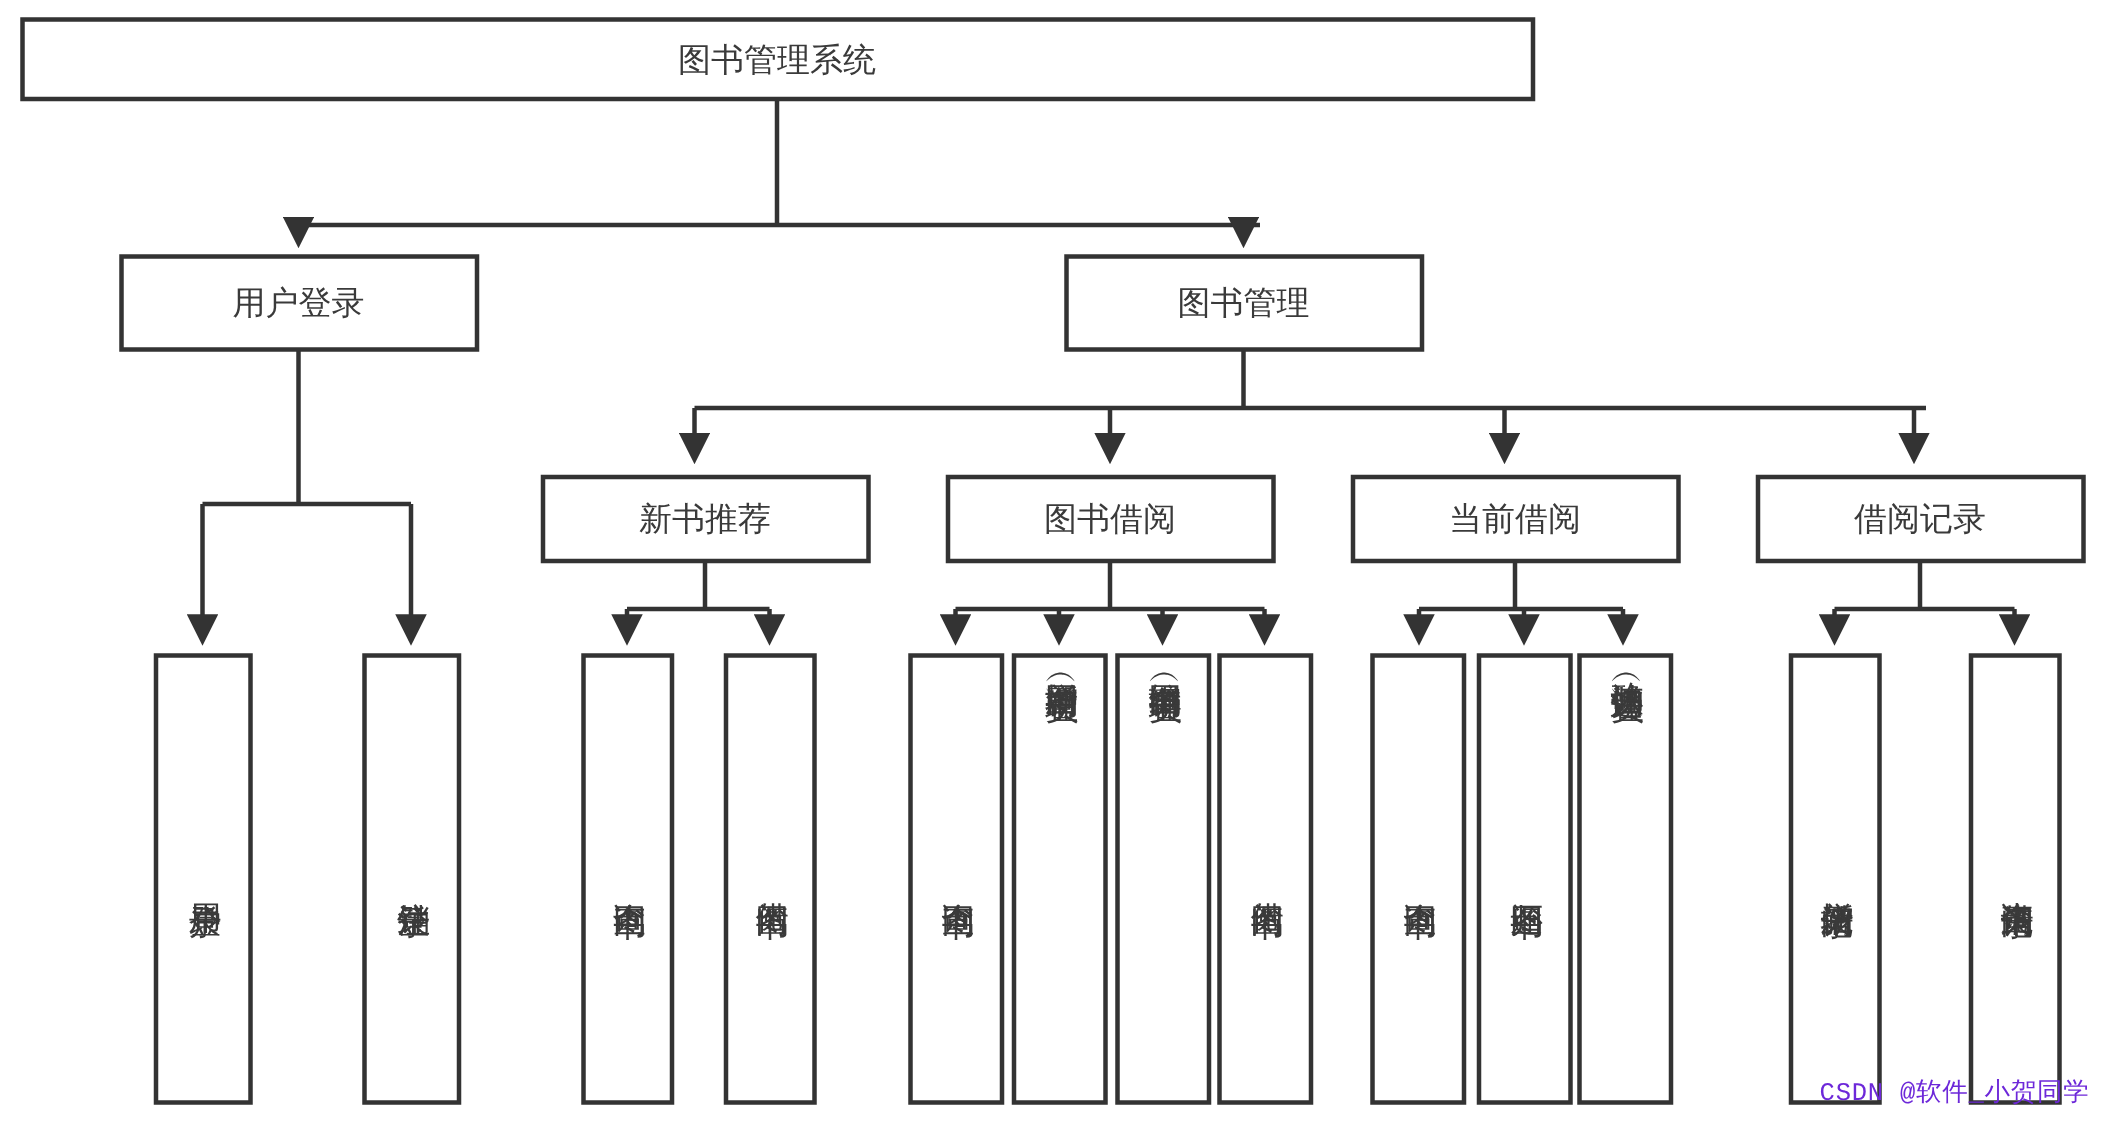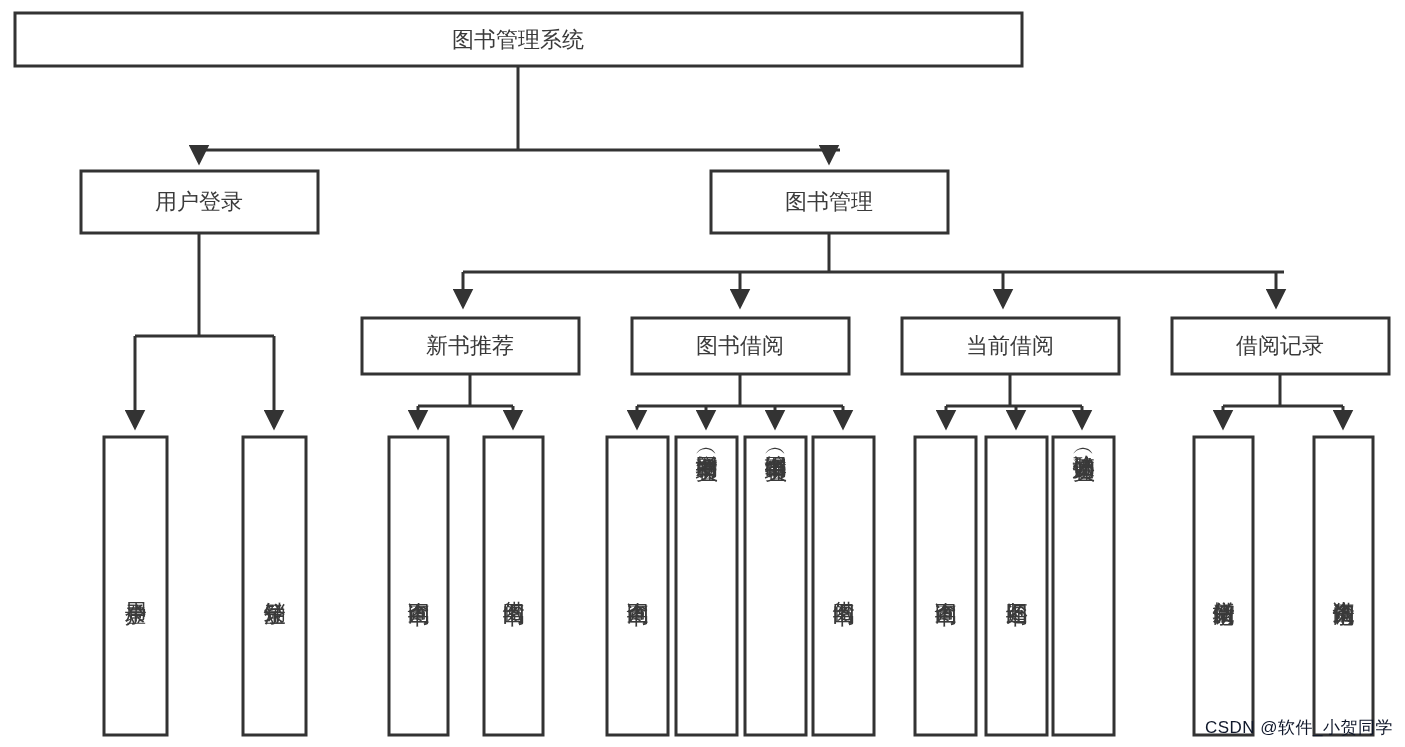--- a/index.html
+++ b/index.html
@@ -62,23 +62,23 @@
     font-size: 22px;
     line-height: 1.12;
     color: #3a3a3a;
     letter-spacing: 1px;
     white-space: nowrap;
   }
   .watermark {
     position: absolute;
     right: 12px;
     bottom: 8px;
-    font-family: Liberation Sans, sans-serif;
+    font-family: Liberation Mono, monospace;
     font-size: 17px;
-    color: #0f172a;
+    color: #6d28d9;
     white-space: nowrap;
     letter-spacing: 0.5px;
   }
 </style>
 </head>
 <body>
 
 <div id="diagram-root">
 
   <svg class="canvas" viewBox="0 0 1405 747">

